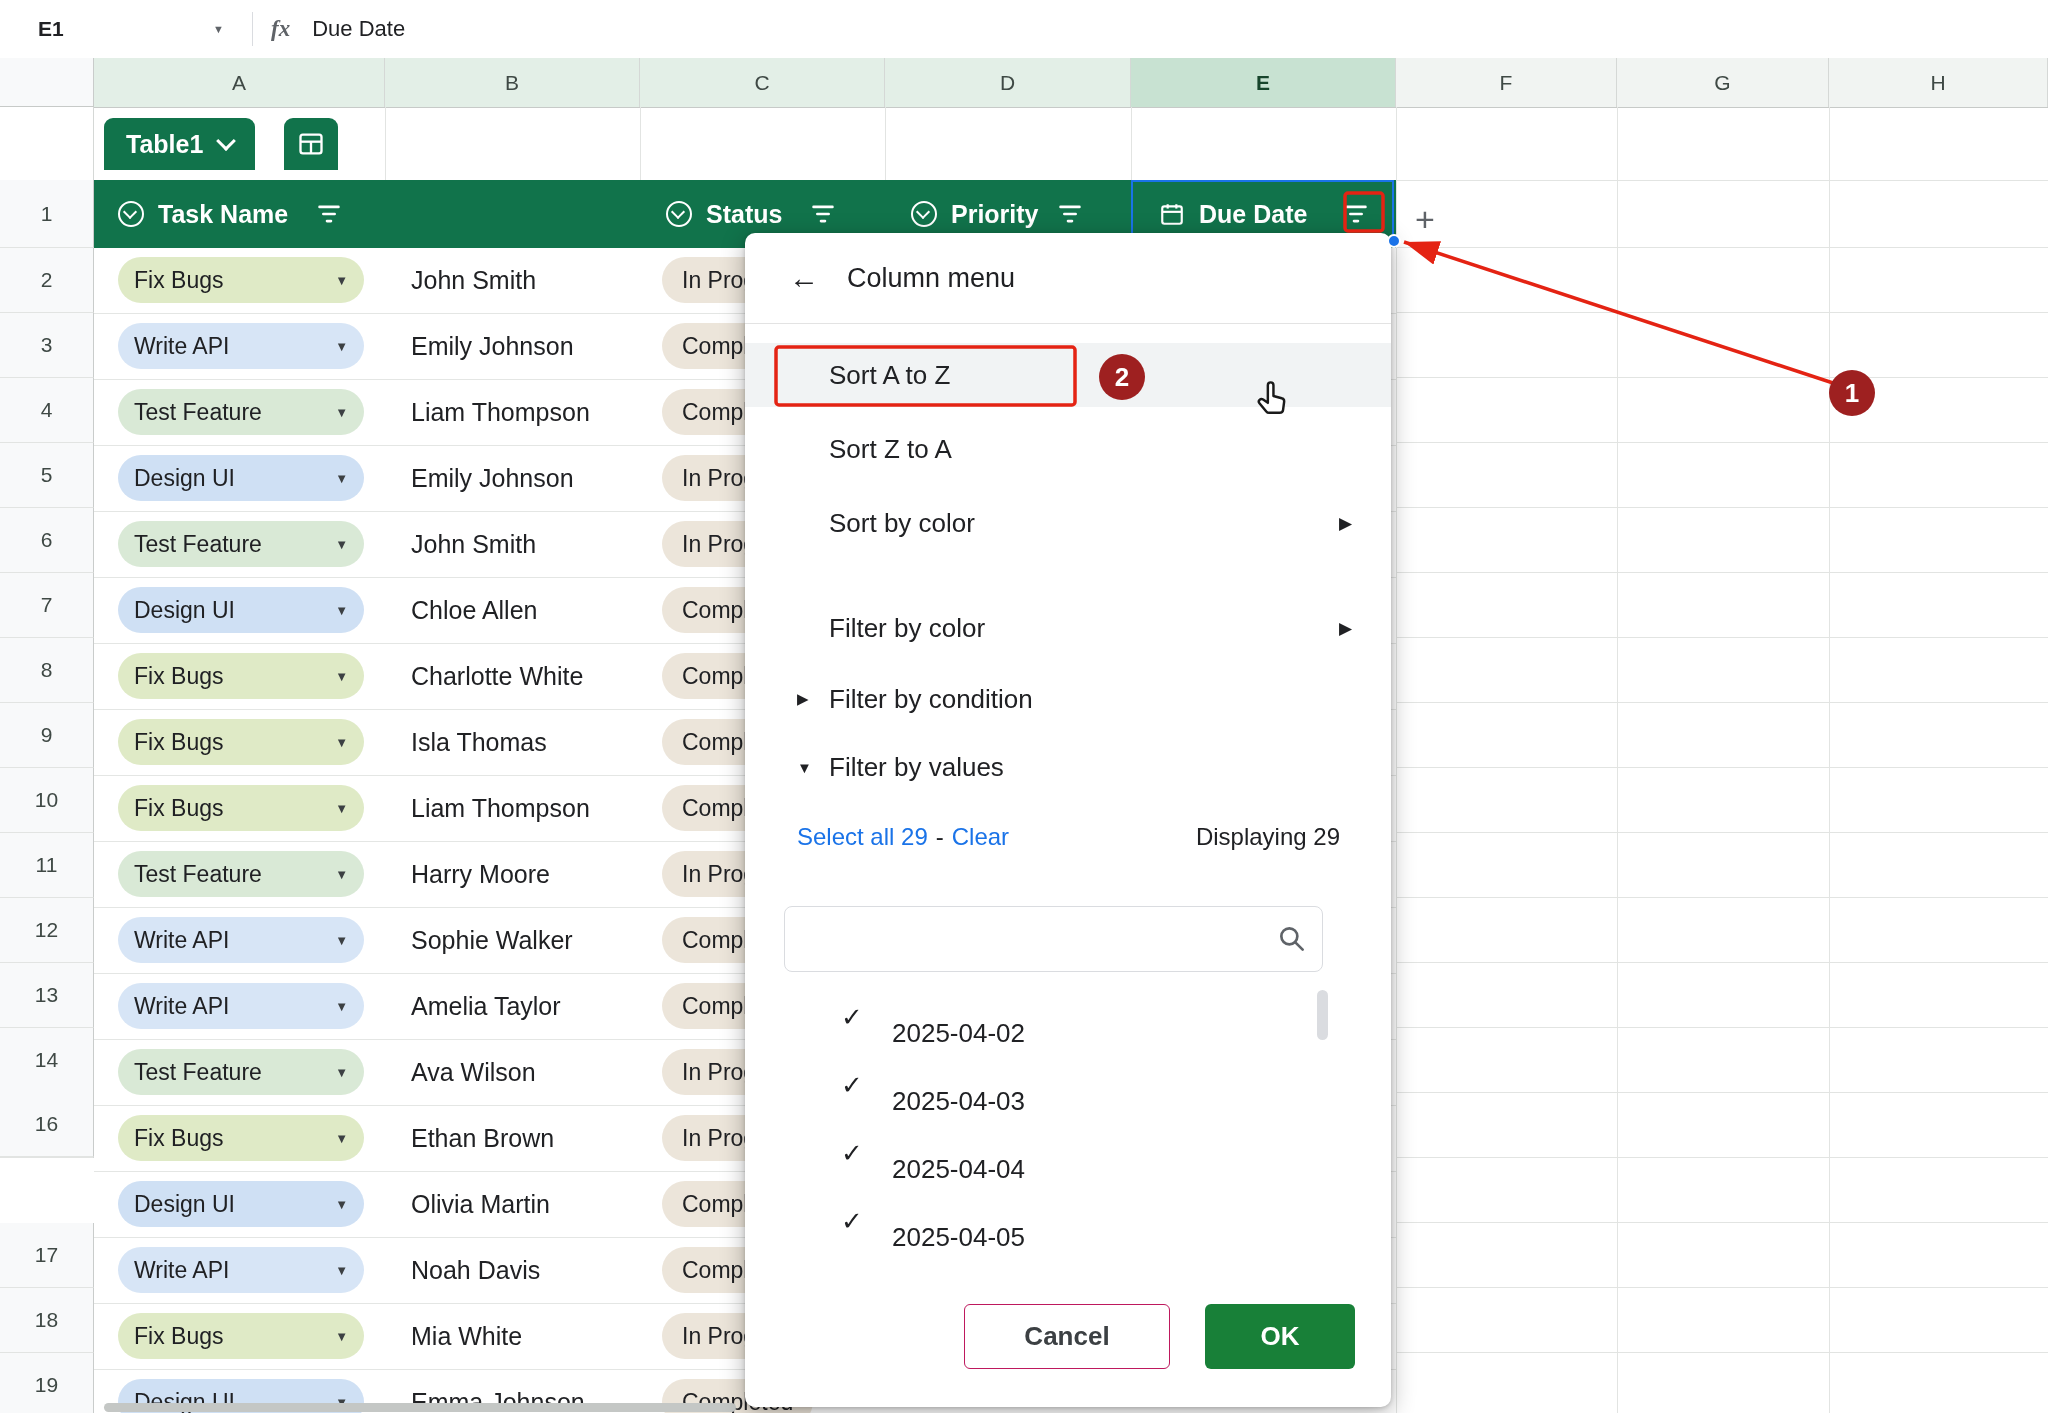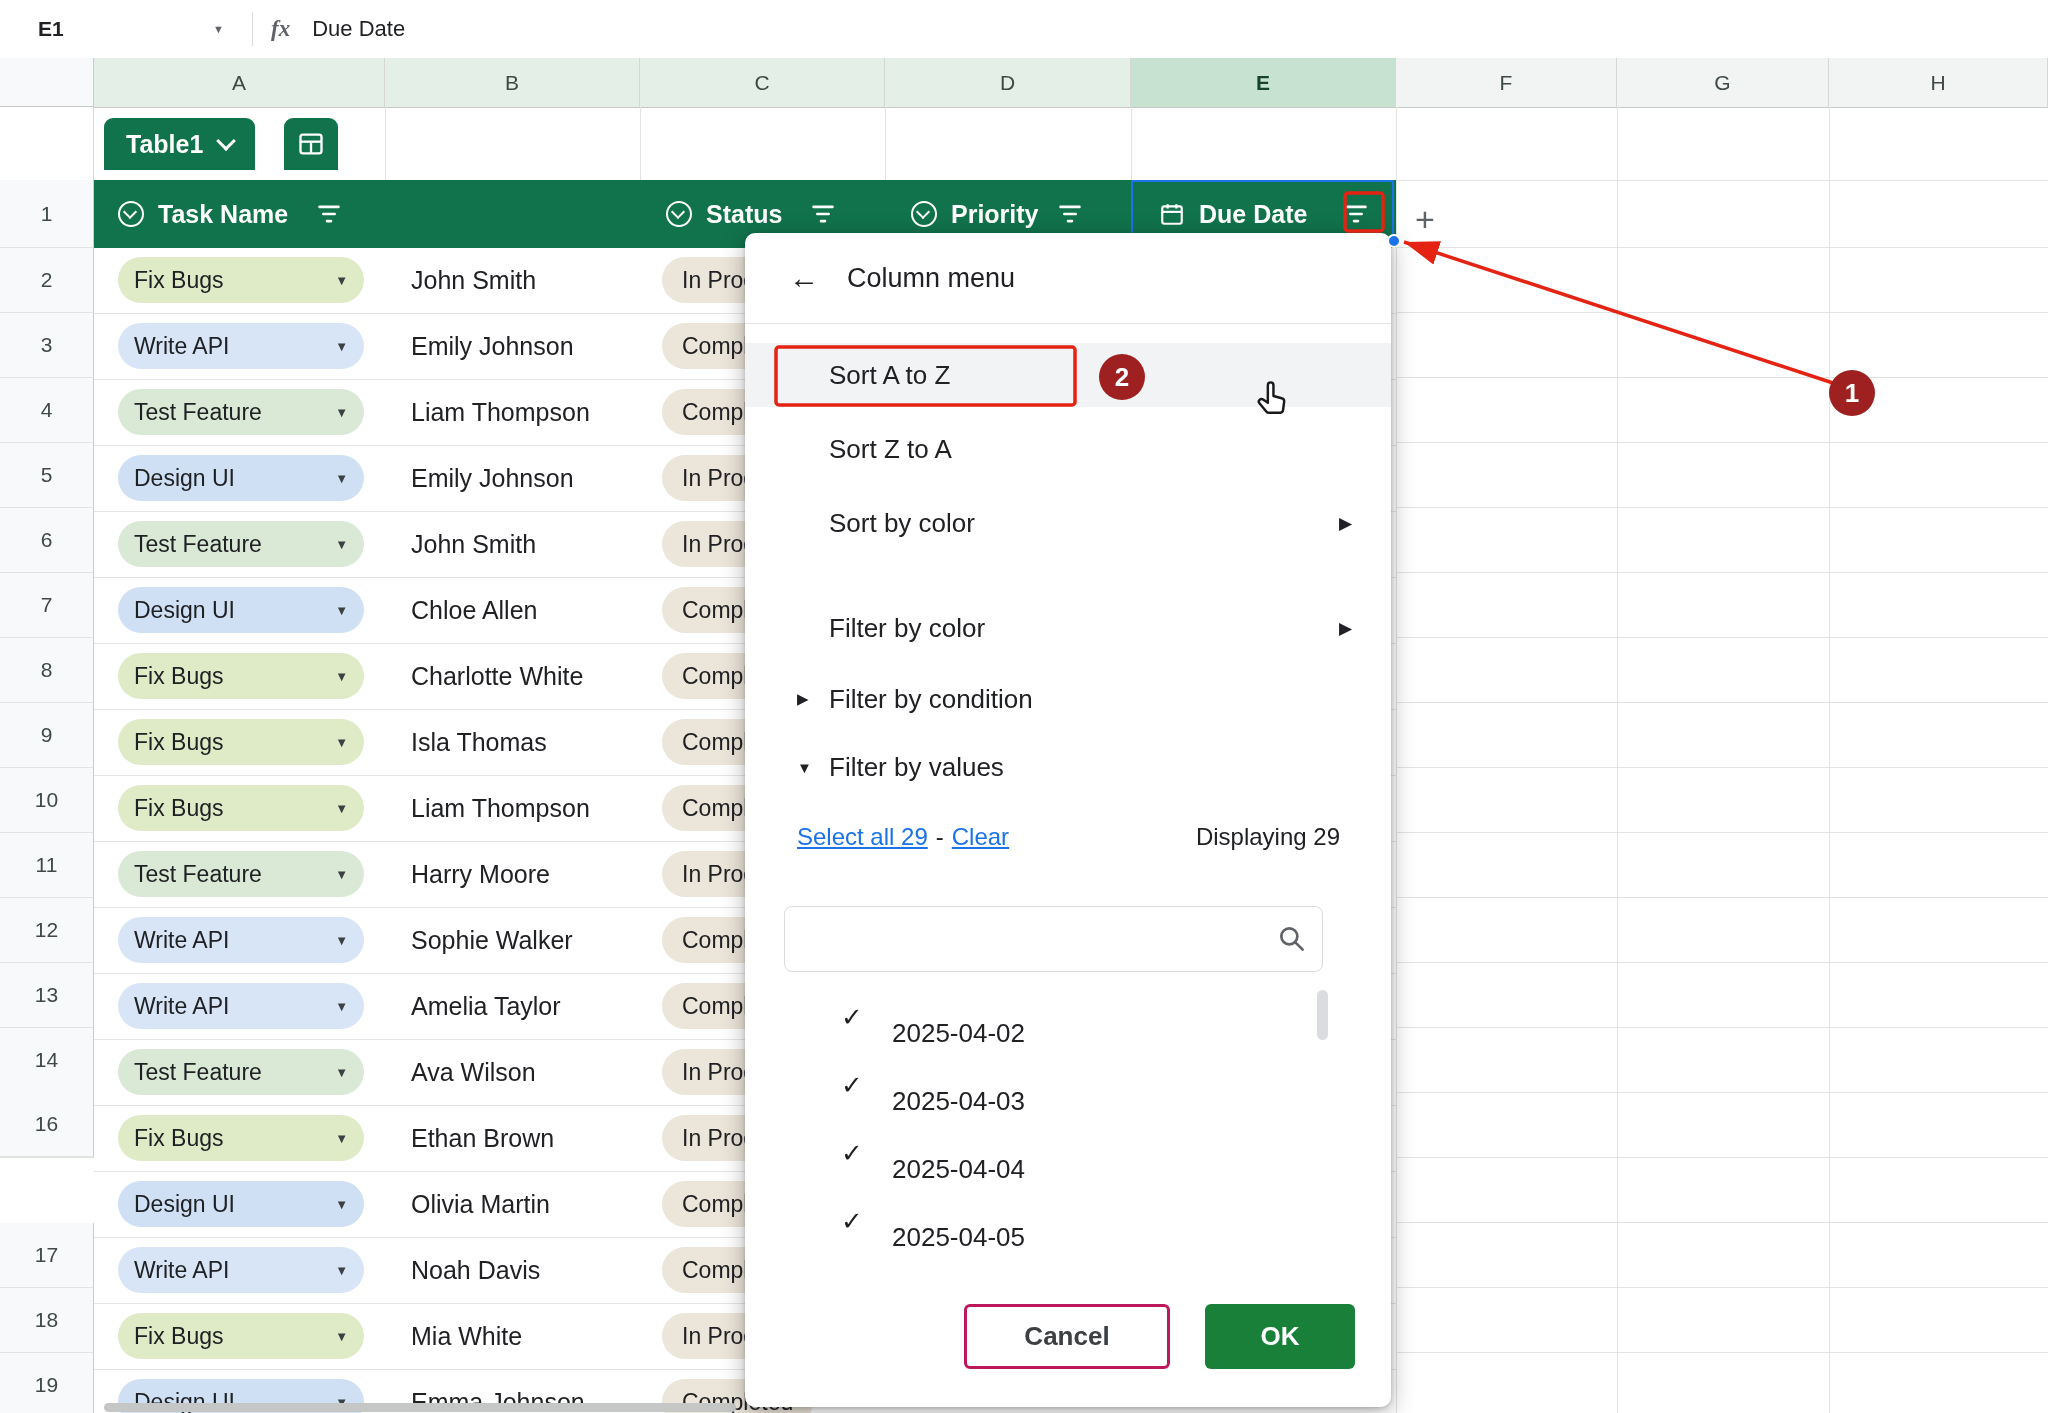--- a/index.html
+++ b/index.html
@@ -88,38 +88,38 @@
   .backarrow{margin-left:44px;font-size:30px;color:#202124;cursor:pointer}
   .mtitle{margin-left:28px;font-size:27px;color:#202124}
   .mdiv{position:absolute;left:0;top:90px;width:100%;height:1px;background:#e3e3e3}
   .mitem{position:absolute;left:0;width:100%;height:64px;display:flex;align-items:center;
          padding-left:84px;box-sizing:border-box;font-size:26px;color:#202124;cursor:pointer}
   .mitem.hover{background:#f1f3f4}
   .subarrow{position:absolute;left:594px;font-size:17px;color:#202124}
   .exp{position:absolute;left:52px;font-size:15px;color:#202124}
   .linkline{position:absolute;left:52px;top:580px;height:48px;display:flex;align-items:center;
             font-size:24px;gap:8px}
-  .blink{color:#1a73e8;text-decoration:underline;cursor:pointer}
+  .blink{color:#1a73e8;cursor:pointer}
   .displaying{position:absolute;right:51px;top:580px;height:48px;display:flex;align-items:center;
               font-size:24px;color:#202124}
   .sbox{position:absolute;left:39px;top:673px;width:539px;height:66px;border:1px solid #dadce0;
         border-radius:8px;box-sizing:border-box}
   .sbox input{width:100%;height:100%;border:none;outline:none;background:transparent;
               padding:0 60px 0 20px;font-size:24px;box-sizing:border-box;
               font-family:"Liberation Sans","DejaVu Sans",sans-serif}
   .smag{position:absolute;right:14px;top:16px}
   .vitem{position:absolute;left:0;width:100%;height:68px;cursor:pointer}
   .vcheck{position:absolute;left:96px;top:0;height:68px;display:flex;align-items:center;
           font-size:26px;color:#202124}
   .vtext{position:absolute;left:147px;top:16px;height:68px;display:flex;align-items:center;
          font-size:26px;color:#202124}
   .vthumb{position:absolute;left:572px;top:757px;width:11px;height:50px;background:#dadce0;border-radius:6px;cursor:pointer}
   .btn{position:absolute;display:flex;align-items:center;justify-content:center;font-size:26px;
        font-weight:bold;border-radius:6px;cursor:pointer;box-sizing:border-box}
-  .btn-cancel{left:219px;top:1071px;width:206px;height:65px;border:3px solid #be185d;background:#fff;color:#3c4043}
+  .btn-cancel{left:219px;top:1071px;width:206px;height:65px;border:1px solid #be185d;background:#fff;color:#3c4043}
   .btn-ok{left:460px;top:1071px;width:150px;height:65px;background:#188038;color:#fff}
 
   
   .anno-svg{position:absolute;left:0;top:0;z-index:20;pointer-events:none}
   .astep{position:absolute;width:46px;height:46px;border-radius:50%;background:#9e2020;color:#fff;
          font-size:26px;font-weight:bold;display:flex;align-items:center;justify-content:center;z-index:21;pointer-events:none}
   .cursorwrap{position:absolute;left:1250px;top:378px;z-index:22;pointer-events:none}
   .hscroll{position:absolute;left:104px;top:1403px;width:632px;height:9px;border-radius:5px;
            background:#c4c7c5;z-index:6;cursor:pointer}
 </style>

